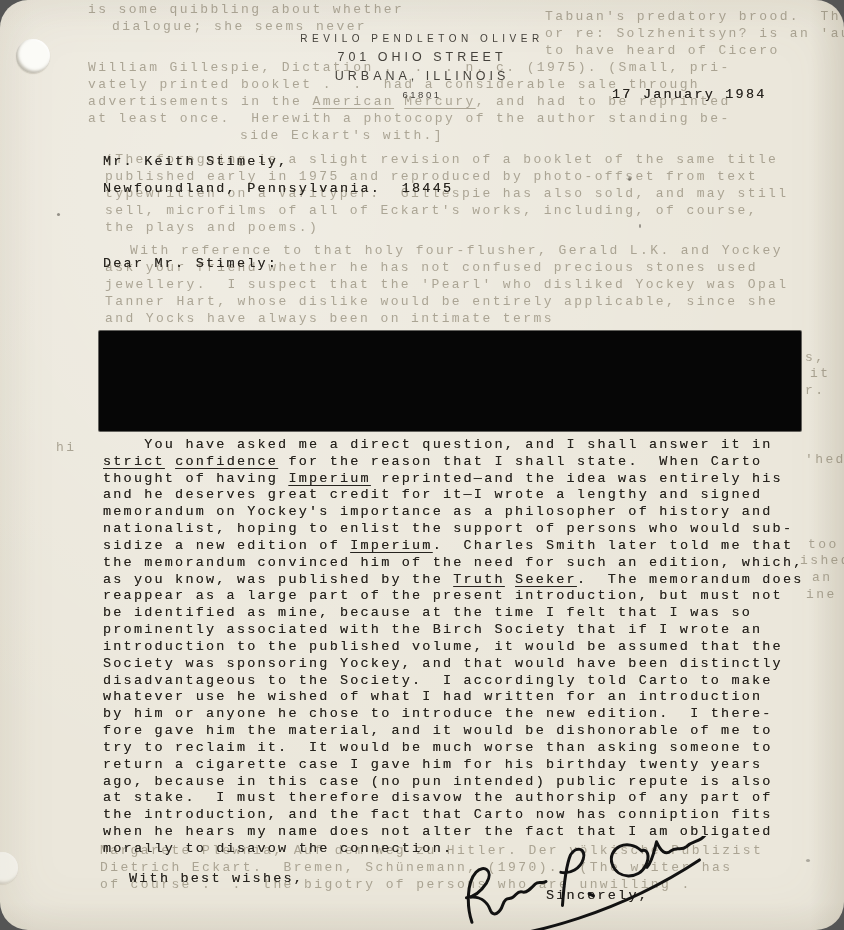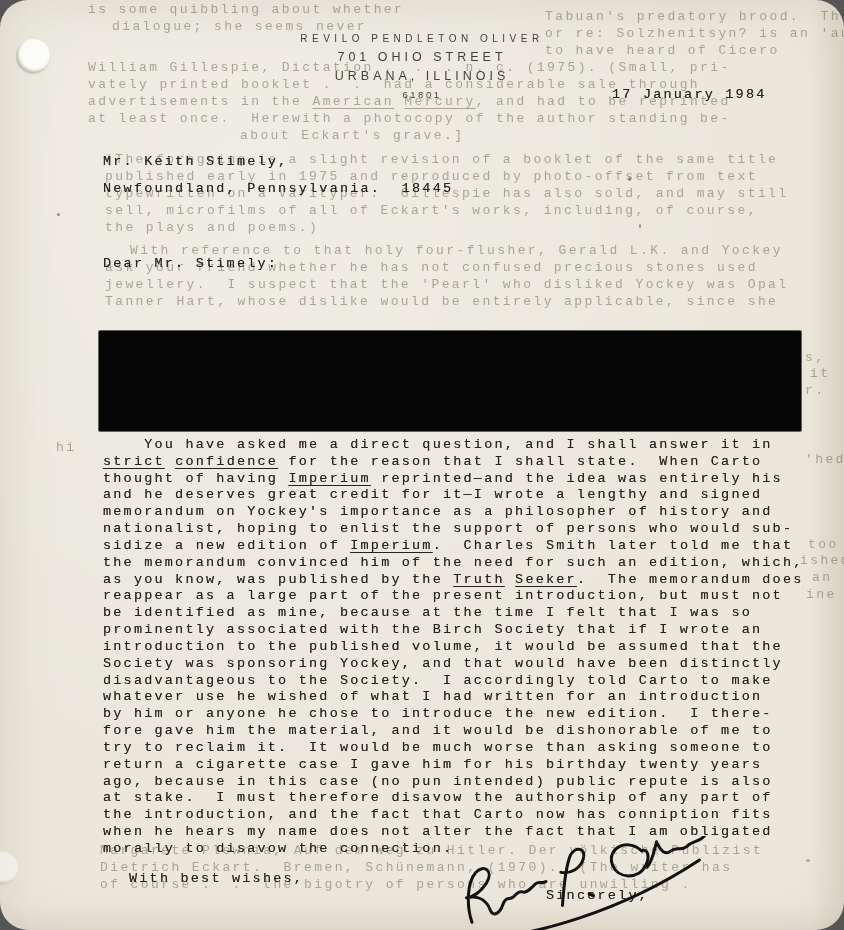--- a/index.html
+++ b/index.html
@@ -51,30 +51,31 @@
   <div id="ghost" class="abs">
       <span class="ghostline" style="left: 88px; top: 2px;">is some quibbling about whether</span>
       <span class="ghostline" style="left: 112px; top: 19px; text-align: right;">dialogue; she seems never</span>
       <span class="ghostline" style="left: 545px; top: 9px;">Tabuan's predatory brood.  There</span>
       <span class="ghostline" style="left: 545px; top: 26px;">or re: Solzhenitsyn? is an 'authe</span>
       <span class="ghostline" style="left: 545px; top: 43px;">to have heard of Cicero</span>
       <span class="ghostline" style="left: 88px; top: 60px;">William Gillespie, Dictation .  .  . n. c. (1975). (Small, pri-</span>
       <span class="ghostline" style="left: 88px; top: 77px;">vately printed booklet .  .  had a considerable sale through</span>
       <span class="ghostline" style="left: 88px; top: 94px;">advertisements in the <u>American</u> <u>Mercury</u>, and had to be reprinted</span>
       <span class="ghostline" style="left: 88px; top: 111px;">at least once.  Herewith a photocopy of the author standing be-</span>
-      <span class="ghostline" style="left: 240px; top: 128px;">about Eckart's grave.]</span>
+      <span class="ghostline" style="left: 240px; top: 128px;">side Eckart's with.]</span>
       <span class="ghostline" style="left: 105px; top: 152px;">(The foregoing is a slight revision of a booklet of the same title</span>
       <span class="ghostline" style="left: 105px; top: 169px;">published early in 1975 and reproduced by photo-offset from text</span>
       <span class="ghostline" style="left: 105px; top: 203px;">sell, microfilms of all of Eckart's works, including, of course,</span>
       <span class="ghostline" style="left: 105px; top: 186px;">typewritten on a Varityper.  Gillespie has also sold, and may still</span>
       <span class="ghostline" style="left: 105px; top: 220px;">the plays and poems.)</span>
       <span class="ghostline" style="left: 130px; top: 243px;">With reference to that holy four-flusher, Gerald L.K. and Yockey</span>
       <span class="ghostline" style="left: 105px; top: 260px;">ask your friend whether he has not confused precious stones used</span>
       <span class="ghostline" style="left: 105px; top: 277px;">jewellery.  I suspect that the 'Pearl' who disliked Yockey was Opal</span>
       <span class="ghostline" style="left: 105px; top: 294px;">Tanner Hart, whose dislike would be entirely applicable, since she</span>
+      <span class="ghostline" style="left: 105px; top: 311px;">and Yocks have always been on intimate terms</span>
       <span class="ghostline" style="left: 805px; top: 350px;">s,</span>
       <span class="ghostline" style="left: 810px; top: 366px;">it</span>
       <span class="ghostline" style="left: 805px; top: 383px;">r.</span>
       <span class="ghostline" style="left: 56px; top: 440px;">hi</span>
       <span class="ghostline" style="left: 805px; top: 452px;">'hed</span>
       <span class="ghostline" style="left: 808px; top: 537px;">too</span>
       <span class="ghostline" style="left: 800px; top: 553px;">ished</span>
       <span class="ghostline" style="left: 812px; top: 570px;">an</span>
       <span class="ghostline" style="left: 806px; top: 587px;">ine</span>
       <span class="ghostline" style="left: 100px; top: 843px;">Margarete Plewnia, Auf dem Weg zu Hitler. Der völkische Publizist</span>

